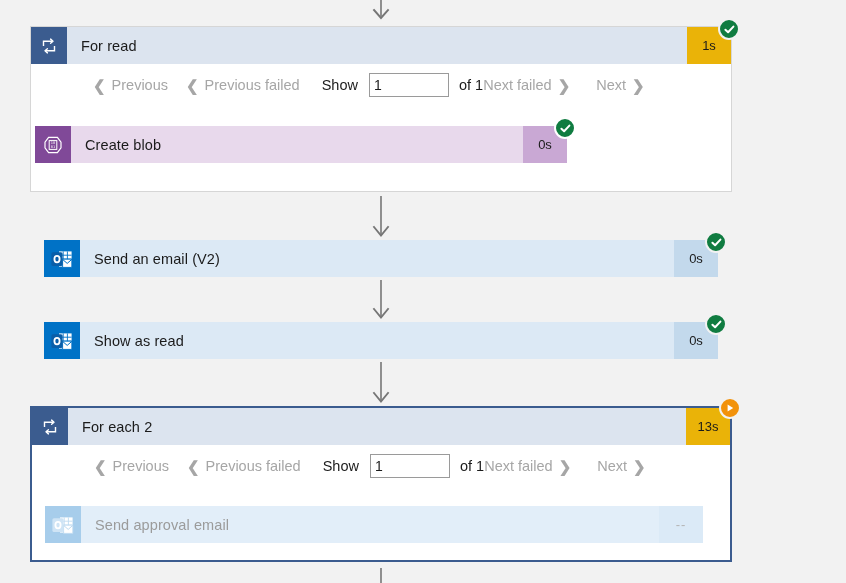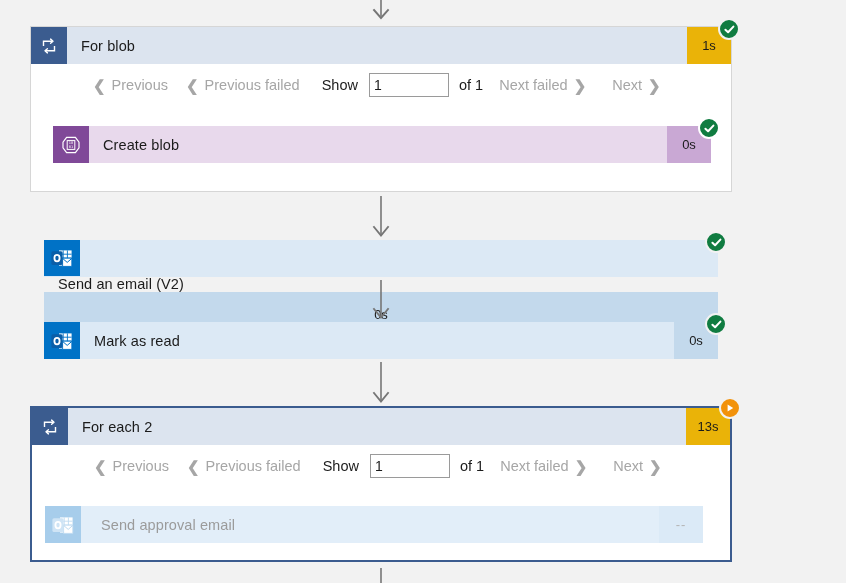--- a/index.html
+++ b/index.html
@@ -95,21 +95,21 @@
   }
   .pg-btn {
     display: inline-flex;
     align-items: center;
     gap: 6px;
     color: #a6a6a6;
     white-space: nowrap;
   }
   .pg-btn.prev  { margin-right: 18px; }
   .pg-btn.prevf { margin-right: 22px; }
-  .pg-btn.nextf { margin-left: 16px; margin-right: 26px; }
+  .pg-btn.nextf { margin-right: 26px; }
   .chev { font-size: 15px; line-height: 1; color: #a6a6a6; font-weight: bold; }
   .pg-label {
     color: #1b1b1b;
     white-space: nowrap;
   }
   .pg-label.show { margin-right: 11px; }
   .pg-label.of   { margin-left: 10px; }
   .pg-input {
     width: 80px;
     height: 24px;
@@ -154,21 +154,21 @@
   .row-blob .dur-cell     { background: #c9a8d4; }
 
   
   .row-outlook         { background: #dce9f5; }
   .row-outlook .act-icon-box { background: #0072c6; }
   .row-outlook .dur-cell     { background: #c3d9ec; }
 
   
   .row-skipped         { background: #e2eef9; }
   .row-skipped .act-icon-box { background: #a7cdeb; }
-  .row-skipped .act-title    { color: #9b9b9b; margin-left: 6px; }
+  .row-skipped .act-title    { color: #9b9b9b; }
   .row-skipped .dur-cell     { background: #dbeaf7; color: #b4b4b4; letter-spacing: 1px; }
 
   .icon-svg { display: block; }
 </style>
 </head>
 <body>
 
 <div id="canvas">
 
   <div class="arrow" style="left:366px; top:-6px; height:28px;">
@@ -182,21 +182,21 @@
 
     <div class="scope-header">
       <div class="scope-icon-box">
         <svg class="icon-svg" width="18" height="18" viewBox="0 0 18 18" aria-hidden="true">
           <path d="M3.5 9 L3.5 4.2 L12.6 4.2" stroke="#ffffff" stroke-width="1.4" fill="none"></path>
           <path d="M10.6 2.1 L13 4.2 L10.6 6.3" stroke="#ffffff" stroke-width="1.4" fill="none" stroke-linecap="round" stroke-linejoin="round"></path>
           <path d="M14.5 9 L14.5 13.8 L5.4 13.8" stroke="#ffffff" stroke-width="1.4" fill="none"></path>
           <path d="M7.4 11.7 L5.0 13.8 L7.4 15.9" stroke="#ffffff" stroke-width="1.4" fill="none" stroke-linecap="round" stroke-linejoin="round"></path>
         </svg>
       </div>
-      <div class="scope-title">For blob</div>
+      <div class="scope-title">For read</div>
       <div class="dur-cell dur-scope">1s</div>
       <div class="badge ok" style="right:-9px; top:-9px;">
         <svg width="13" height="13" viewBox="0 0 13 13" aria-hidden="true">
           <path d="M2.4 6.7 L5.1 9.3 L10.4 3.6" stroke="#ffffff" stroke-width="2" fill="none" stroke-linecap="round" stroke-linejoin="round"></path>
         </svg>
       </div>
     </div>
 
     <div class="pager">
       <span class="pg-btn prev">
@@ -213,21 +213,21 @@
       <span class="pg-btn nextf">
         <span>Next failed</span>
         <span class="chev">❯</span>
       </span>
       <span class="pg-btn">
         <span>Next</span>
         <span class="chev">❯</span>
       </span>
     </div>
 
-    <div class="action-row row-blob" style="left:22px; top:99px; width:658px;">
+    <div class="action-row row-blob" style="left:4px; top:99px; width:532px;">
       <div class="act-icon-box">
         <svg class="icon-svg" width="22" height="22" viewBox="0 0 22 22" aria-hidden="true">
           <path d="M6.6 3.4 H15.4 L19 8.2 V13.8 L15.4 18.6 H6.6 L3 13.8 V8.2 Z" fill="none" stroke="#ffffff" stroke-width="1.2"></path>
           <rect x="7.2" y="6.6" width="7.6" height="8.8" fill="none" stroke="#ffffff" stroke-width="1"></rect>
           <text x="11" y="10.4" font-size="3.6" fill="#ffffff" text-anchor="middle" font-family="DejaVu Sans Mono, monospace">10</text>
           <text x="11" y="14.2" font-size="3.6" fill="#ffffff" text-anchor="middle" font-family="DejaVu Sans Mono, monospace">01</text>
         </svg>
       </div>
       <div class="act-title">Create blob</div>
       <div class="dur-cell">0s</div>
@@ -239,21 +239,21 @@
     </div>
   </div>
 
   <div class="arrow" style="left:366px; top:196px; height:44px;">
     <svg width="30" height="44" viewBox="0 0 30 44" aria-hidden="true">
       <path d="M15 0 L15 38" stroke="#767676" stroke-width="1.6" fill="none"></path>
       <path d="M8 31 L15 39.5 L22 31" stroke="#767676" stroke-width="1.9" fill="none" stroke-linecap="square"></path>
     </svg>
   </div>
 
-  <div class="action-row row-outlook" style="left:44px; top:240px; width:674px;flex-direction:column;">
+  <div class="action-row row-outlook" style="left:44px; top:240px; width:674px;">
     <div class="act-icon-box">
       <svg class="icon-svg" width="24" height="22" viewBox="0 0 24 22" aria-hidden="true">
         <rect x="9" y="3.4" width="12.6" height="15.2" fill="#ffffff"></rect>
         <g stroke="#0072c6" stroke-width="0.9">
           <line x1="9" y1="7.2" x2="21.6" y2="7.2"></line>
           <line x1="9" y1="11" x2="21.6" y2="11"></line>
           <line x1="9" y1="14.8" x2="21.6" y2="14.8"></line>
           <line x1="13.2" y1="3.4" x2="13.2" y2="18.6"></line>
           <line x1="17.4" y1="3.4" x2="17.4" y2="18.6"></line>
         </g>
@@ -291,21 +291,21 @@
           <line x1="13.2" y1="3.4" x2="13.2" y2="18.6"></line>
           <line x1="17.4" y1="3.4" x2="17.4" y2="18.6"></line>
         </g>
         <path d="M12.6 11.2 L21.8 11.2 L21.8 19.4 L12.6 19.4 Z" fill="#ffffff" stroke="#0072c6" stroke-width="0.9"></path>
         <path d="M12.6 11.4 L17.2 15.4 L21.8 11.4" fill="none" stroke="#0072c6" stroke-width="1"></path>
         <rect x="1.4" y="4.2" width="11.2" height="13.8" rx="1.6" fill="#0a5ea8"></rect>
         <ellipse cx="7" cy="11.1" rx="3.5" ry="4.2" fill="#ffffff"></ellipse>
         <ellipse cx="7" cy="11.1" rx="1.7" ry="2.3" fill="#0a5ea8"></ellipse>
       </svg>
     </div>
-    <div class="act-title">Mark as read</div>
+    <div class="act-title">Show as read</div>
     <div class="dur-cell">0s</div>
     <div class="badge ok" style="right:-9px; top:-9px;">
       <svg width="13" height="13" viewBox="0 0 13 13" aria-hidden="true">
         <path d="M2.4 6.7 L5.1 9.3 L10.4 3.6" stroke="#ffffff" stroke-width="2" fill="none" stroke-linecap="round" stroke-linejoin="round"></path>
       </svg>
     </div>
   </div>
 
   <div class="arrow" style="left:366px; top:362px; height:44px;">
     <svg width="30" height="44" viewBox="0 0 30 44" aria-hidden="true">

